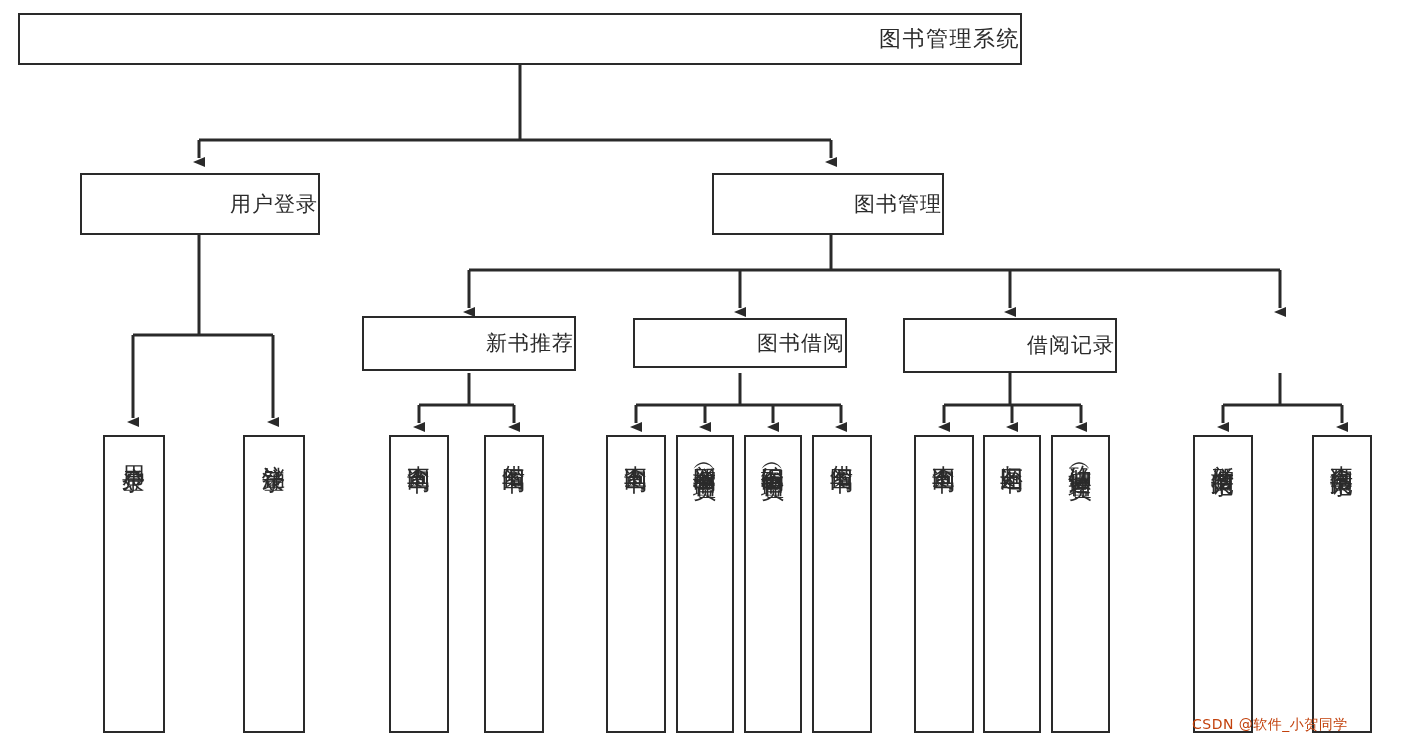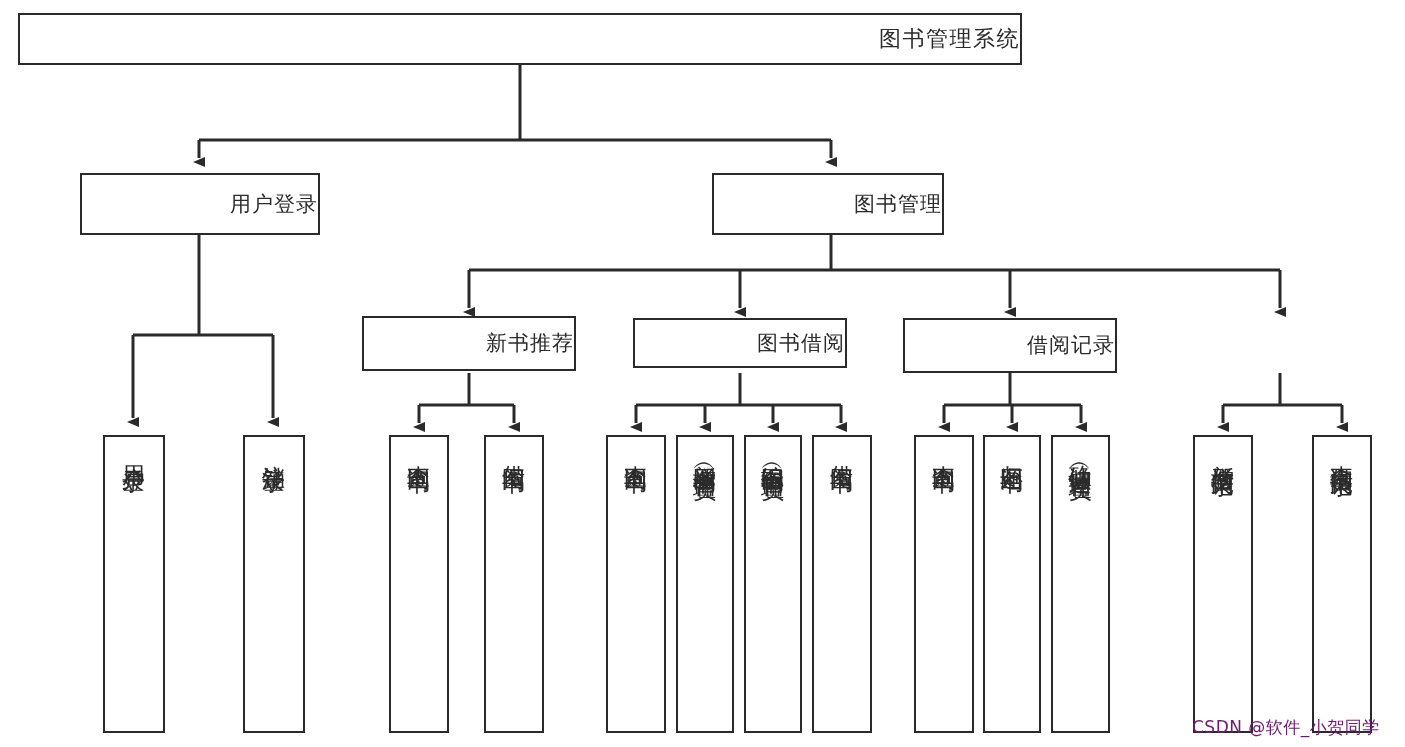--- a/index.html
+++ b/index.html
@@ -59,22 +59,22 @@
   .node.leaf .label {
     writing-mode: vertical-rl;
     text-orientation: upright;
     font-size: 23px;
     line-height: 1.05;
     letter-spacing: 2px;
     white-space: nowrap;
   }
   .watermark {
     position: absolute;
-    color: #701a75;
-    font-size: 17px;
+    color: #c2410c;
+    font-size: 14px;
     letter-spacing: 0.5px;
     white-space: nowrap;
     user-select: none;
   }
 </style>
 </head>
 <body>
 
 <div id="canvas">
 

